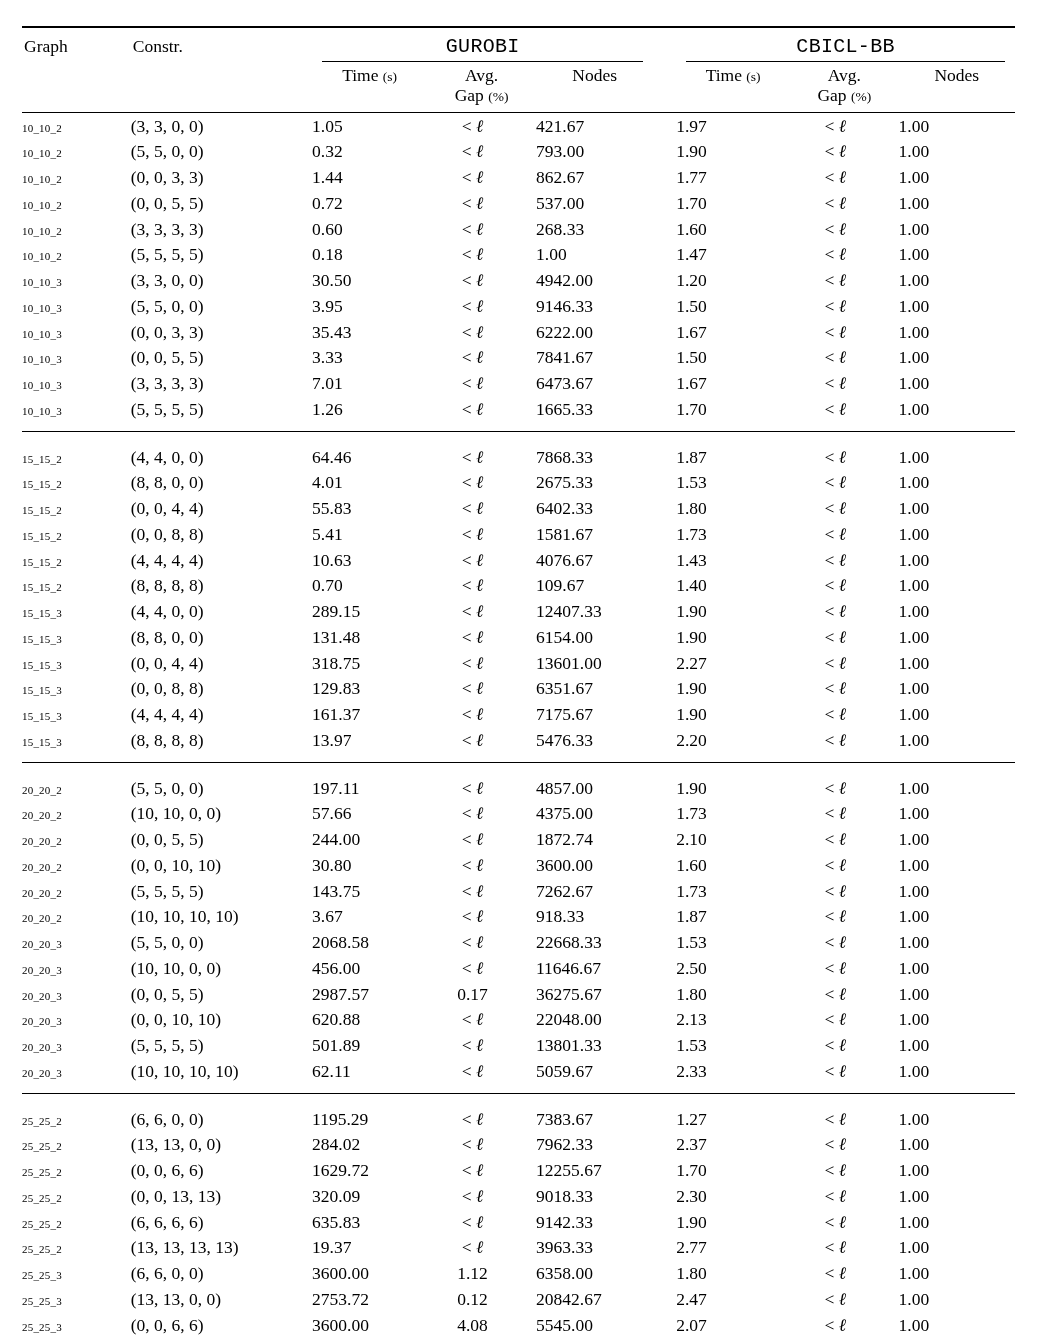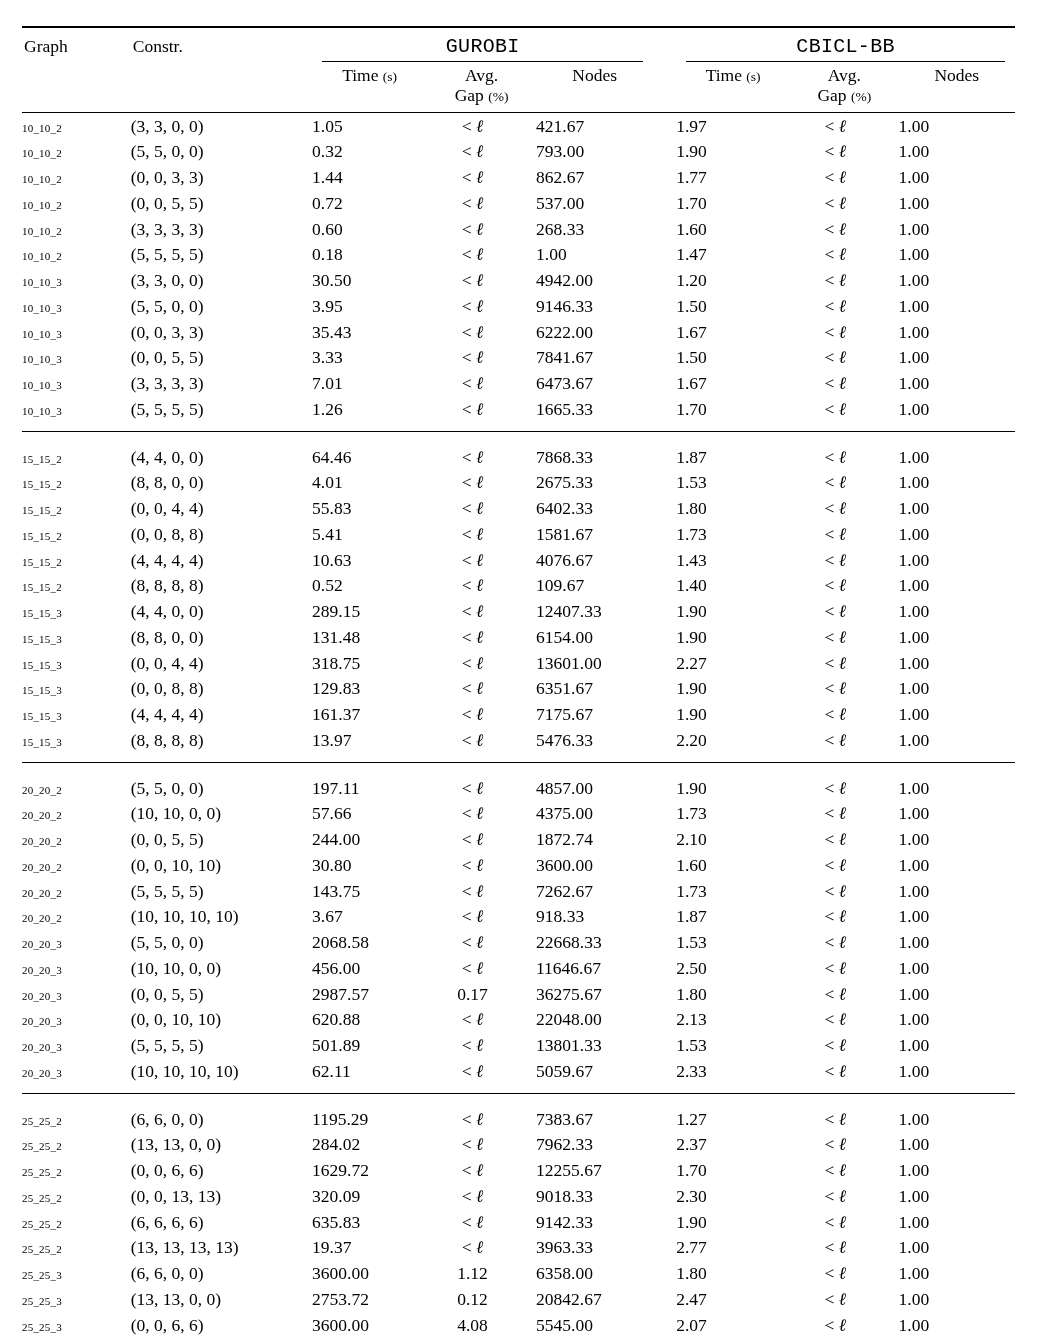--- a/index.html
+++ b/index.html
@@ -349,21 +349,21 @@
           <td class="numcell gapcell">&lt;&nbsp;<span class="ell">ℓ</span></td>
           <td class="numcell">4076.67</td>
           <td></td>
           <td class="numcell">1.43</td>
           <td class="numcell gapcell">&lt;&nbsp;<span class="ell">ℓ</span></td>
           <td class="numcell">1.00</td>
         </tr>
         <tr>
           <td class="graphname">15_15_2</td>
           <td>(8, 8, 8, 8)</td>
-          <td class="numcell">0.52</td>
+          <td class="numcell">0.70</td>
           <td class="numcell gapcell">&lt;&nbsp;<span class="ell">ℓ</span></td>
           <td class="numcell">109.67</td>
           <td></td>
           <td class="numcell">1.40</td>
           <td class="numcell gapcell">&lt;&nbsp;<span class="ell">ℓ</span></td>
           <td class="numcell">1.00</td>
         </tr>
         <tr>
           <td class="graphname">15_15_3</td>
           <td>(4, 4, 0, 0)</td>

